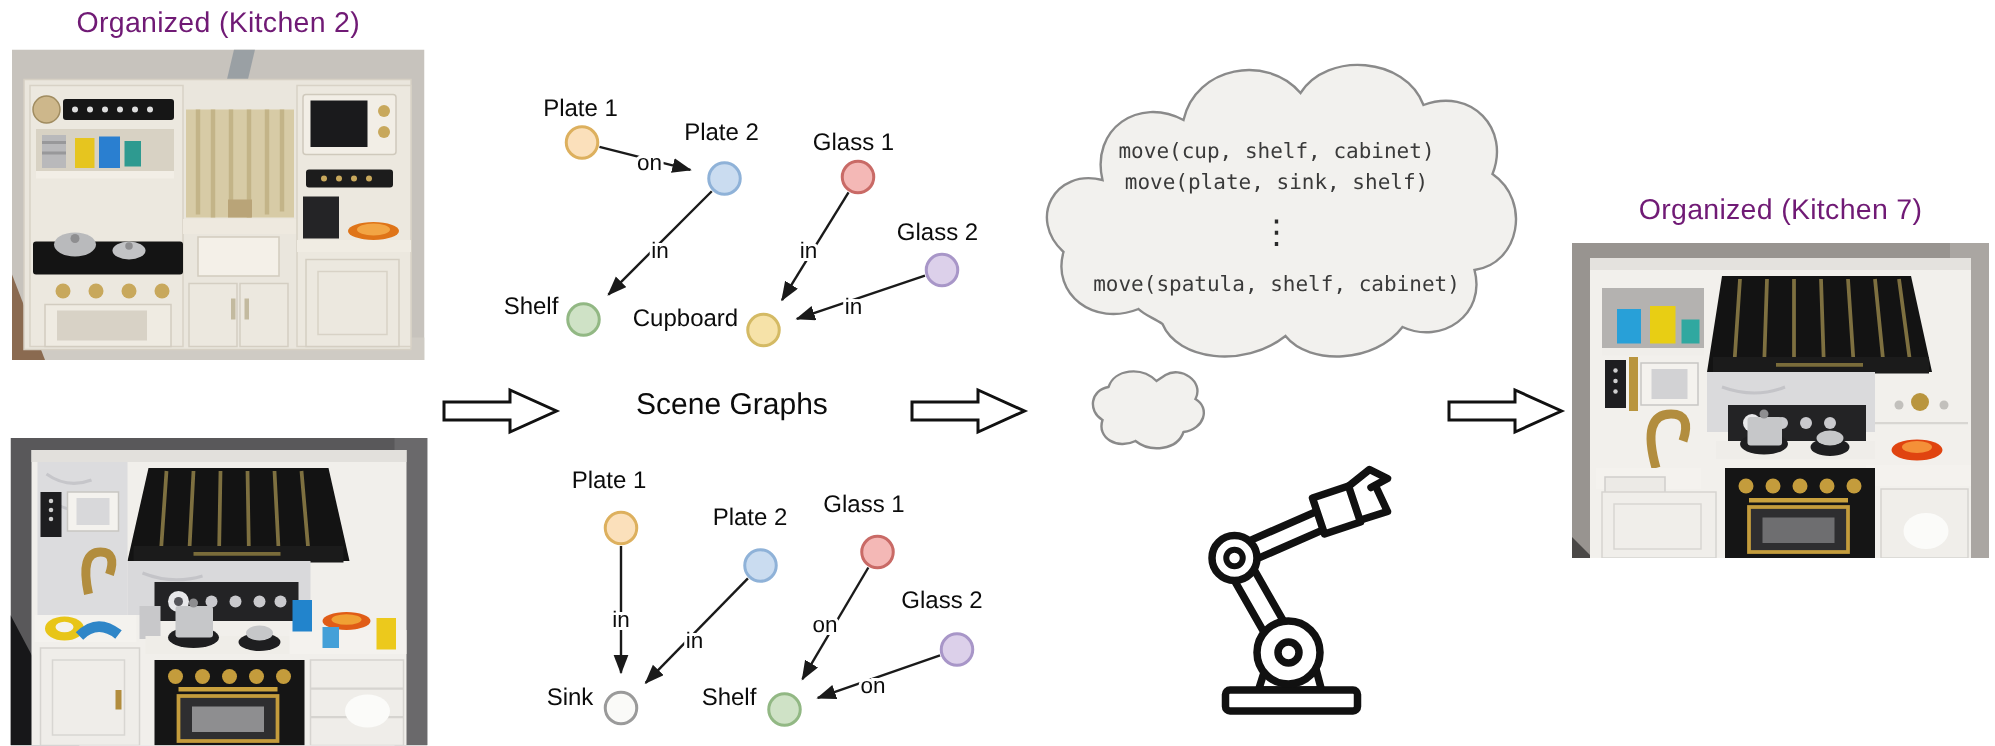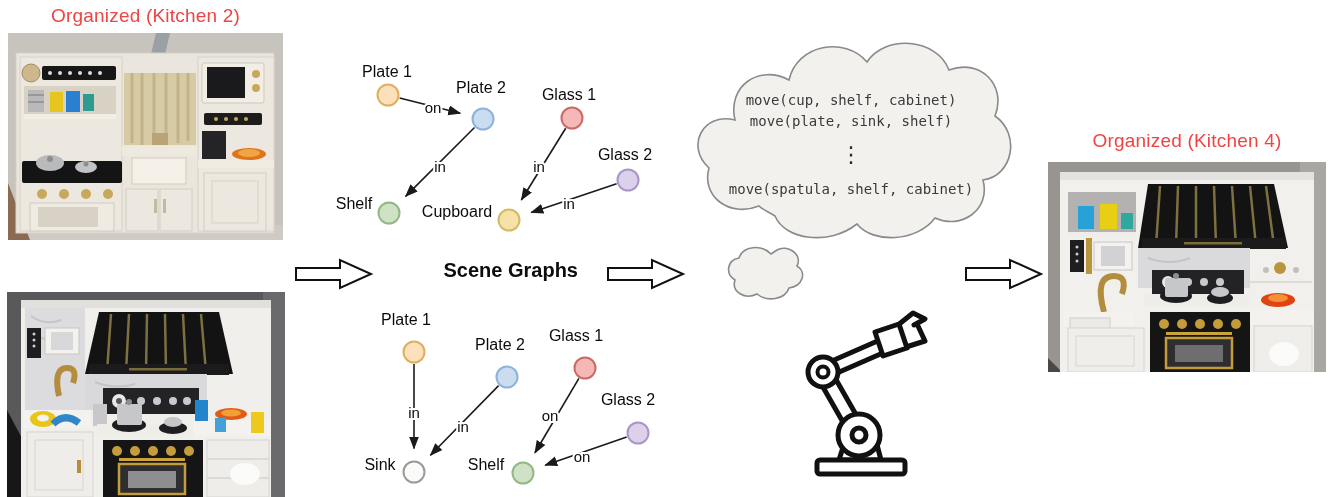--- a/index.html
+++ b/index.html
@@ -1,37 +1,37 @@
 <!DOCTYPE html>
 <html><head>
 <meta charset="utf-8">
 <style>
   * { margin:0; padding:0; box-sizing:border-box; }
   html,body { width:1330px; height:497px; }
   body { background:#ffffff; font-family:"Liberation Sans", sans-serif; }
   .canvas { position:relative; width:1330px; height:497px; background:#fff; overflow:hidden; }
   .abs { position:absolute; }
-  .panel-title { position:absolute; text-align:center; font-size:19px; color:#ef4444; letter-spacing:.2px; }
-  .center-label { position:absolute; text-align:right; font-size:20px; color:#0c0c0c;font-weight:bold; }
+  .panel-title { position:absolute; text-align:center; font-size:19px; color:#701a75; letter-spacing:.2px; }
+  .center-label { position:absolute; text-align:center; font-size:20px; color:#0c0c0c; }
   .photo { position:absolute; display:block; }
   .node-label { font-size:16px; fill:#0c0c0c; text-anchor:middle; font-family:"Liberation Sans",sans-serif; }
   .edge-label { font-size:15px; fill:#0c0c0c; text-anchor:middle; font-family:"Liberation Sans",sans-serif;
                 paint-order:stroke; stroke:#ffffff; stroke-width:4px; }
   .cloud-line { font-family:"DejaVu Sans Mono", monospace; font-size:14px; fill:#3a3a3a; text-anchor:middle; }
   .cloud-dots { font-size:22px; fill:#2a2a2a; }
 </style>
 </head>
 <body>
 
 <div class="canvas">
 
   <div class="panel-title" style="left:8px; top:5px; width:275px;">Organized (Kitchen 2)</div>
 
 
-  <div class="panel-title" style="left:1048px; top:130px; width:278px;">Organized (Kitchen 4)</div>
+  <div class="panel-title" style="left:1048px; top:130px; width:278px;">Organized (Kitchen 7)</div>
 
   <svg class="photo" style="left:8px; top:33px;" width="275" height="207" viewBox="0 0 275 207">
     <rect width="275" height="207" fill="#c7c3bd"></rect>
     <rect x="0" y="192" width="275" height="15" fill="#cfcbc4"></rect>
     <polygon points="0,150 22,207 0,207" fill="#8a6a50"></polygon>
     <polygon points="148,0 162,0 154,34 140,34" fill="#9aa0a4"></polygon>
     <rect x="8" y="20" width="258" height="180" fill="#eae6dd" stroke="#d6d0c4"></rect>
 
     <g>
       <rect x="12" y="24" width="102" height="174" fill="#ece8df" stroke="#d8d2c6"></rect>

